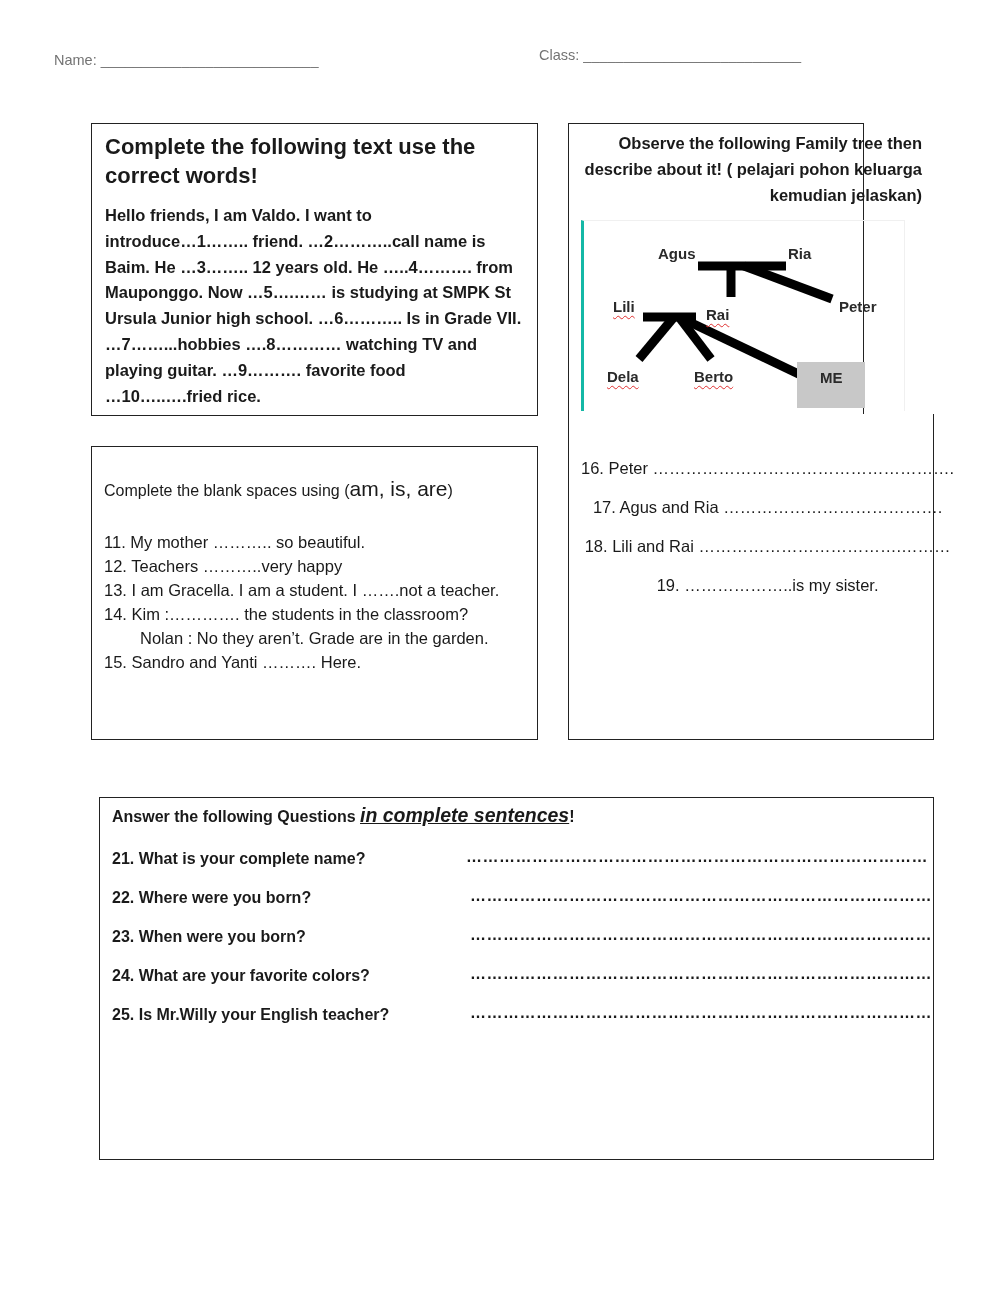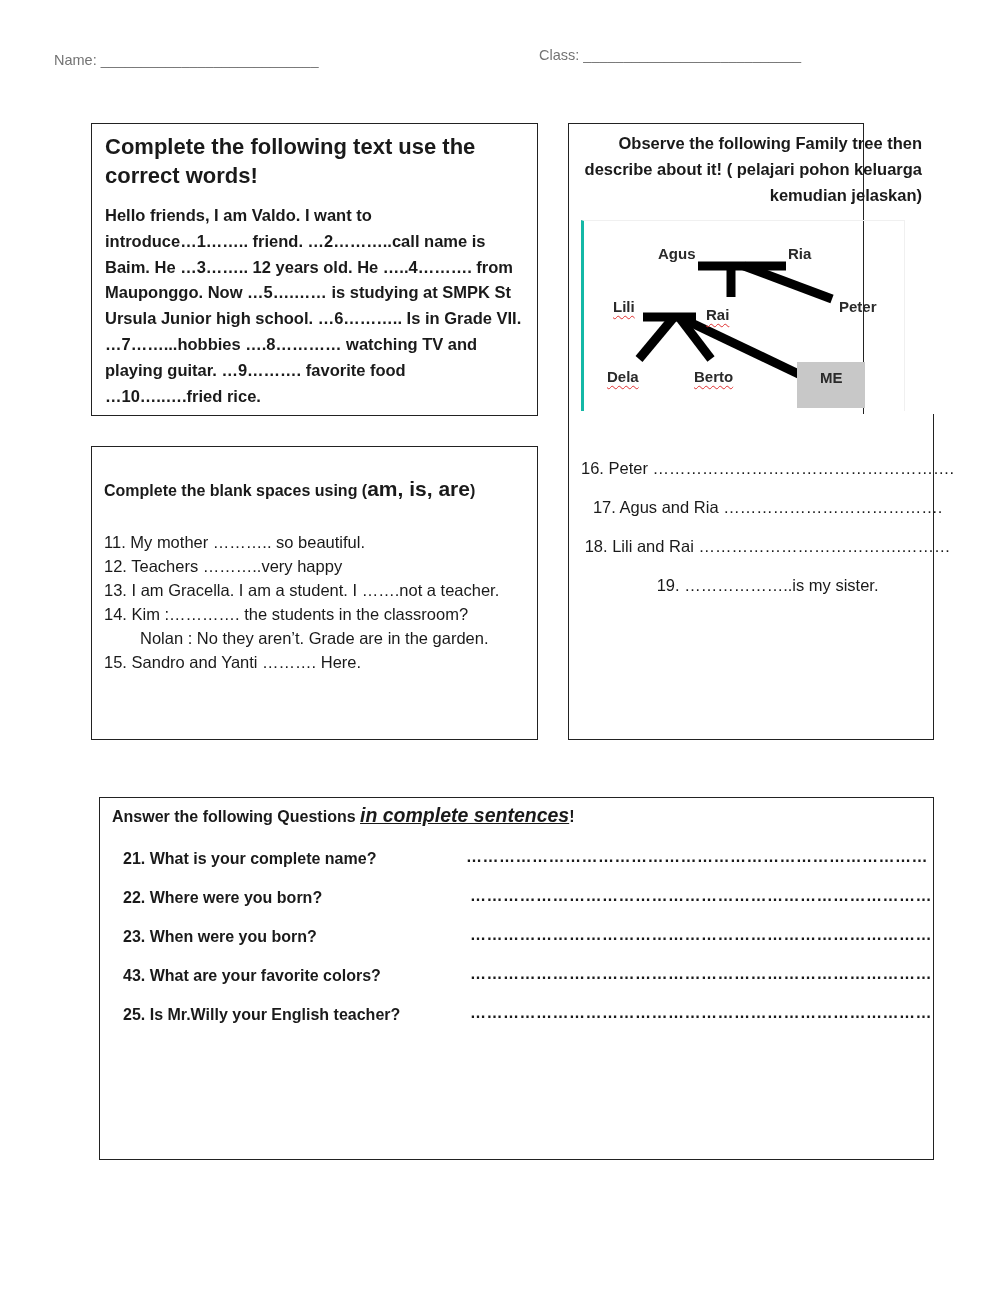--- a/index.html
+++ b/index.html
@@ -12,30 +12,30 @@
     .hdr { font-size: 14.5px; color: #737373; }
     .box { position: absolute; border: 1.5px solid #222; background: #fff; box-sizing: border-box; }
     .p1-title { position: absolute; left: 13px; top: 8px; width: 420px; font-size: 22px; font-weight: bold; line-height: 29px; }
     .p1-body { position: absolute; left: 13px; top: 79px; width: 425px; font-size: 16.5px; font-weight: bold; line-height: 25.8px; }
     .p1-body div { white-space: nowrap; }
     .p2-title { position: absolute; left: 13px; top: 6px; width: 340px; font-size: 16.5px; font-weight: bold; line-height: 26px; }
     .tree { position: absolute; left: 12px; top: 96px; width: 320px; height: 190px; border-left: 3px solid #14b8a6; border-top: 1px solid #f0f0f0; border-right: 1px solid #f0f0f0; }
     .tree .nm { position: absolute; font-size: 15px; font-weight: bold; color: #2a2a2a; }
     .tree .squig { text-decoration: underline wavy #e03030; text-decoration-thickness: 1px; text-underline-offset: 3px; }
     .tree .me-box { position: absolute; background: #c8c8c8; }
-    .p3-title { position: absolute; left: 12px; top: 30px; font-size: 16px; font-weight: bold; white-space: nowrap; }
+    .p3-title { position: absolute; left: 12px; top: 30px; font-size: 16px; font-weight: normal; white-space: nowrap; }
     .p3-title .big { font-size: 21px; }
     .p3-items { position: absolute; left: 12px; top: 83px; font-size: 16.5px; line-height: 24px; }
     .p3-items div { white-space: nowrap; }
     .p3-items .indent { padding-left: 36px; }
     .p4-items { position: absolute; left: 12px; top: 45px; font-size: 16.5px; }
     .p4-items div { white-space: nowrap; height: 39px; }
     .p5-title { position: absolute; left: 12px; top: 6px; font-size: 16px; font-weight: bold; white-space: nowrap; }
     .p5-title .em { font-style: italic; text-decoration: underline; font-size: 19.5px; }
-    .q-row { position: absolute; left: 23px; font-size: 16px; font-weight: bold; white-space: nowrap; }
+    .q-row { position: absolute; left: 12px; font-size: 16px; font-weight: bold; white-space: nowrap; }
     .q-ans { position: absolute; font-size: 16px; font-weight: bold; white-space: nowrap; letter-spacing: 0.5px; }
   </style>
 </head>
 <body>
 
 <div class="abs hdr" style="left:54px; top:52px;">
   <span>Name: </span><span>___________________________</span>
 </div>
 <div class="abs hdr" style="left:539px; top:47px;">
   <span>Class: </span><span>___________________________</span>
@@ -116,18 +116,18 @@
 
   <div class="q-row" style="top:52px;">21. What is your complete name?</div>
   <div class="q-ans" style="left:366px; top:50px;">…………………………………………………………………………</div>
 
   <div class="q-row" style="top:91px;">22. Where were you born?</div>
   <div class="q-ans" style="left:370px; top:89px;">…………………………………………………………………………</div>
 
   <div class="q-row" style="top:130px;">23. When were you born?</div>
   <div class="q-ans" style="left:370px; top:128px;">…………………………………………………………………………</div>
 
-  <div class="q-row" style="top:169px;">43. What are your favorite colors?</div>
+  <div class="q-row" style="top:169px;">24. What are your favorite colors?</div>
   <div class="q-ans" style="left:370px; top:167px;">…………………………………………………………………………</div>
 
   <div class="q-row" style="top:208px;">25. Is Mr.Willy your English teacher?</div>
   <div class="q-ans" style="left:370px; top:206px;">…………………………………………………………………………</div>
 </div>
 
 </body></html>

